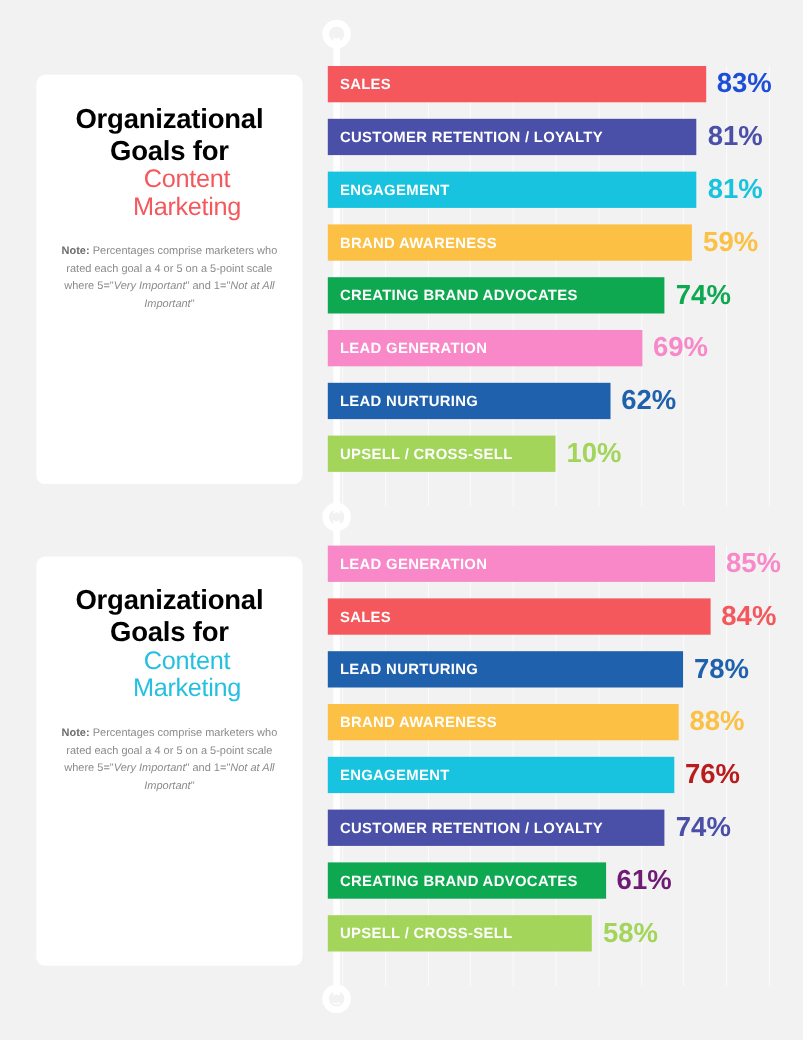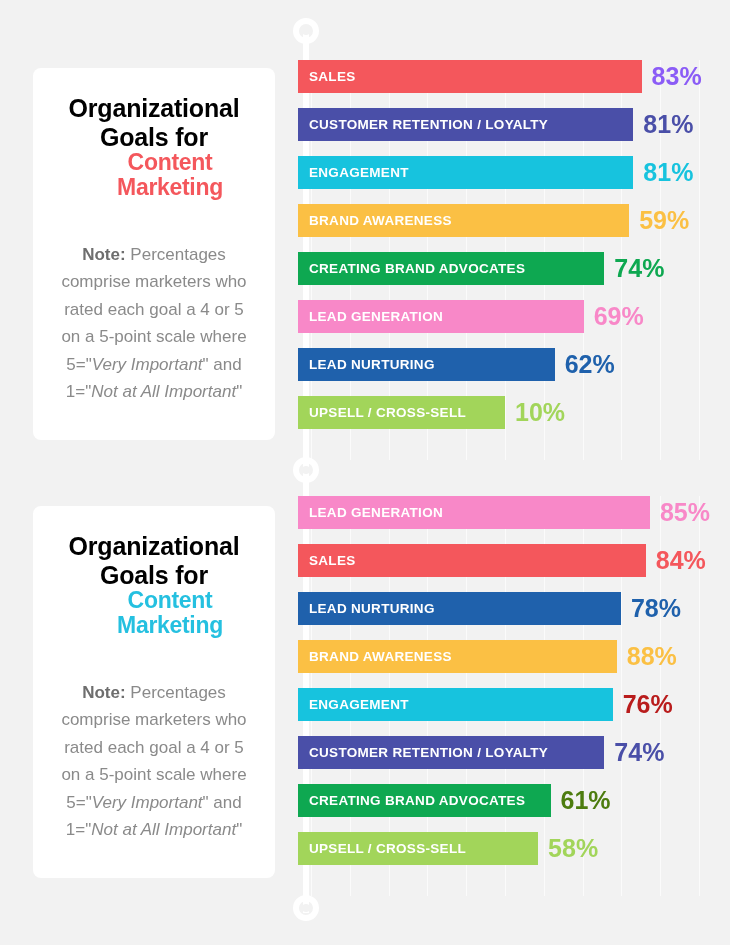--- a/index.html
+++ b/index.html
@@ -132,29 +132,29 @@
   }
   .card-segment {
     font-size: 66px;
     font-weight: bold;
     line-height: 1.02;
     margin-top: 6px;
     letter-spacing: -1px;
   }
   .card-subheading {
     font-size: 23px;
-    font-weight: bold;
+    font-weight: normal;
     line-height: 1.1;
     margin-top: -2px;
     letter-spacing: -0.3px;
     margin-left: 32px;
   }
   .card-note {
-    margin-top: 40px;
-    font-size: 17px;
+    margin-top: 20px;
+    font-size: 10px;
     line-height: 1.62;
     color: #8a8a8a;
   }
   .card-note b { color: #6e6e6e; }
   .card-note i { font-style: italic; }
 </style>
 </head>
 <body>
 
 <div id="timeline-track"></div>
@@ -196,21 +196,21 @@
       <div class="gridline" style="left: 284.6px;"></div>
       <div class="gridline" style="left: 323.4px;"></div>
       <div class="gridline" style="left: 362.2px;"></div>
       <div class="gridline" style="left: 401px;"></div>
     </div>
   <div class="bars">
       <div class="bar-row">
         <div class="bar" style="width: 343.62px; background: rgb(244, 87, 92);">
           <span class="bar-label">SALES</span>
         </div>
-        <span class="bar-value" style="color: #8b5cf6;">83%</span>
+        <span class="bar-value" style="color: #1d4ed8;">83%</span>
       </div>
       <div class="bar-row">
         <div class="bar" style="width: 335.34px; background: rgb(74, 79, 168);">
           <span class="bar-label">CUSTOMER RETENTION / LOYALTY</span>
         </div>
         <span class="bar-value" style="color: rgb(74, 79, 168);">81%</span>
       </div>
       <div class="bar-row">
         <div class="bar" style="width: 335.34px; background: rgb(23, 195, 222);">
           <span class="bar-label">ENGAGEMENT</span>
@@ -298,21 +298,21 @@
       <div class="bar-row">
         <div class="bar" style="width: 306.36px; background: rgb(74, 79, 168);">
           <span class="bar-label">CUSTOMER RETENTION / LOYALTY</span>
         </div>
         <span class="bar-value" style="color: rgb(74, 79, 168);">74%</span>
       </div>
       <div class="bar-row">
         <div class="bar" style="width: 252.54px; background: rgb(14, 168, 81);">
           <span class="bar-label">CREATING BRAND ADVOCATES</span>
         </div>
-        <span class="bar-value" style="color: #4d7c0f;">61%</span>
+        <span class="bar-value" style="color: #701a75;">61%</span>
       </div>
       <div class="bar-row">
         <div class="bar" style="width: 240.12px; background: rgb(162, 213, 90);">
           <span class="bar-label">UPSELL / CROSS-SELL</span>
         </div>
         <span class="bar-value" style="color: rgb(162, 213, 90);">58%</span>
       </div>
     </div>
 </div>
 

